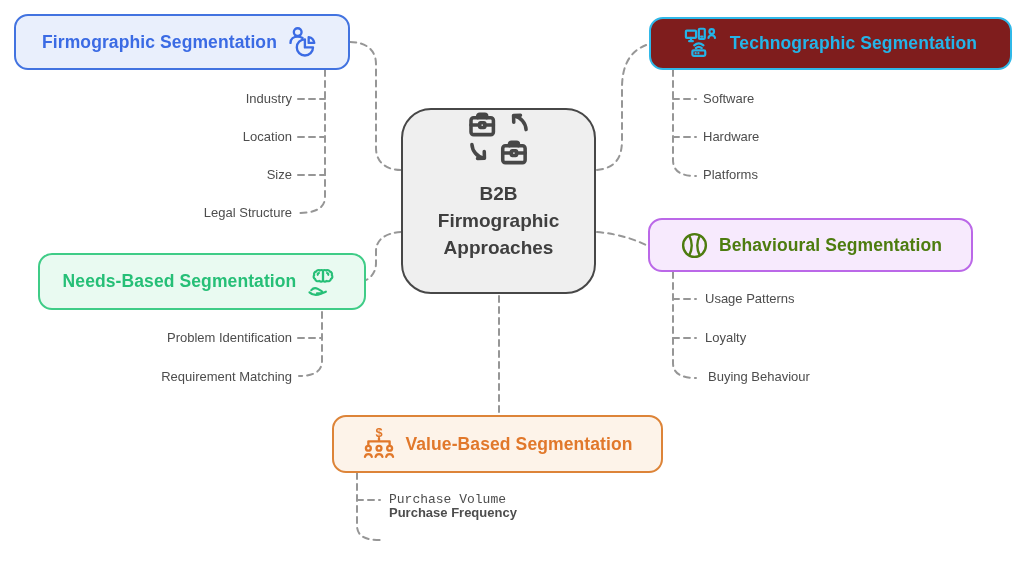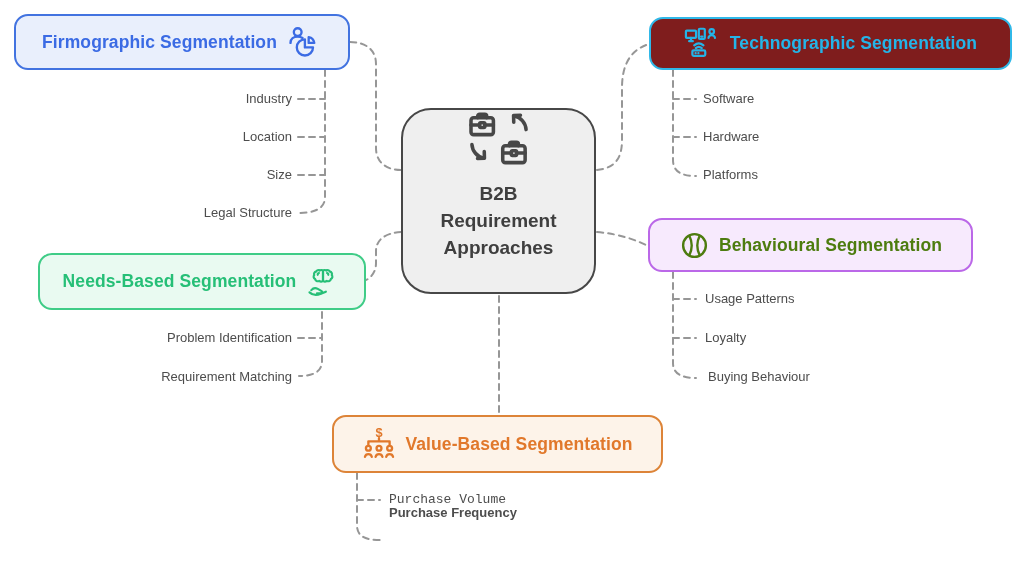--- a/index.html
+++ b/index.html
@@ -84,21 +84,21 @@
           <rect x="4.6" y="4.8" width="2.8" height="2.6" rx="0.5"></rect>
         </g>
         <path d="M31.5 10.5 A8 8 0 0 0 25.3 3.2"></path>
         <path d="M24.9 6.6 L24.8 2.9 L28.5 2.8"></path>
         <path d="M2.5 18.5 A8 8 0 0 0 8.7 25.8"></path>
         <path d="M9.1 22.2 L9.2 25.9 L5.5 26"></path>
       </svg>
     </span>
     <div class="center-text">
       <div>B2B</div>
-      <div>Requirement</div>
+      <div>Firmographic</div>
       <div>Approaches</div>
     </div>
   </div>
 
   <div class="node box-firmographic" style="left:14px;top:14px;width:336px;height:56px;">
     <span>Firmographic Segmentation</span>
     <span class="icon">
       <svg width="36" height="36" viewBox="0 0 40 40" stroke="currentColor" stroke-width="2.6" fill="none" stroke-linecap="round" stroke-linejoin="round">
         <circle cx="13" cy="9" r="4.3"></circle>
         <path d="M5 21 c0 -4.5 3.6 -7 8 -7 2 0 3.9 0.5 5.4 1.5"></path>

